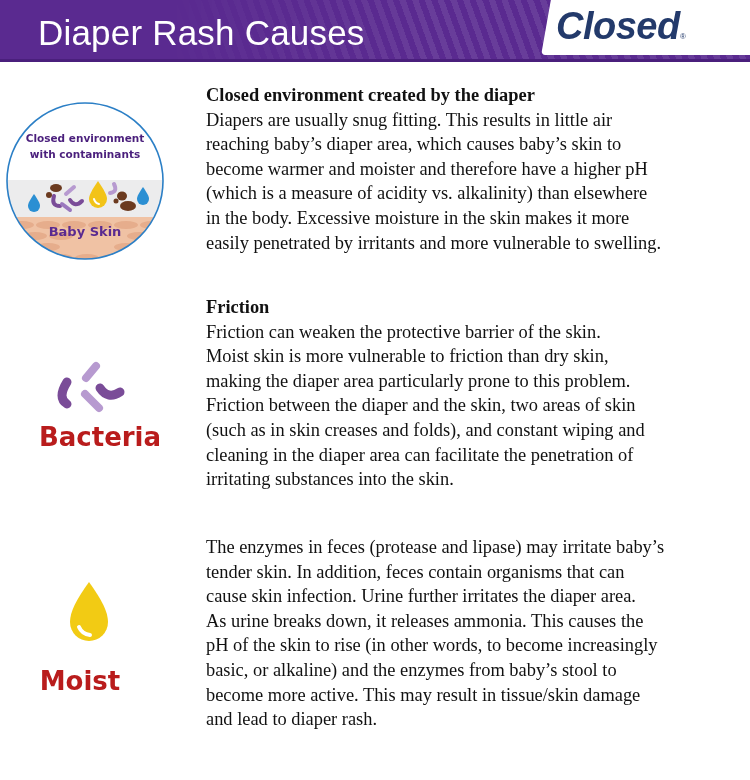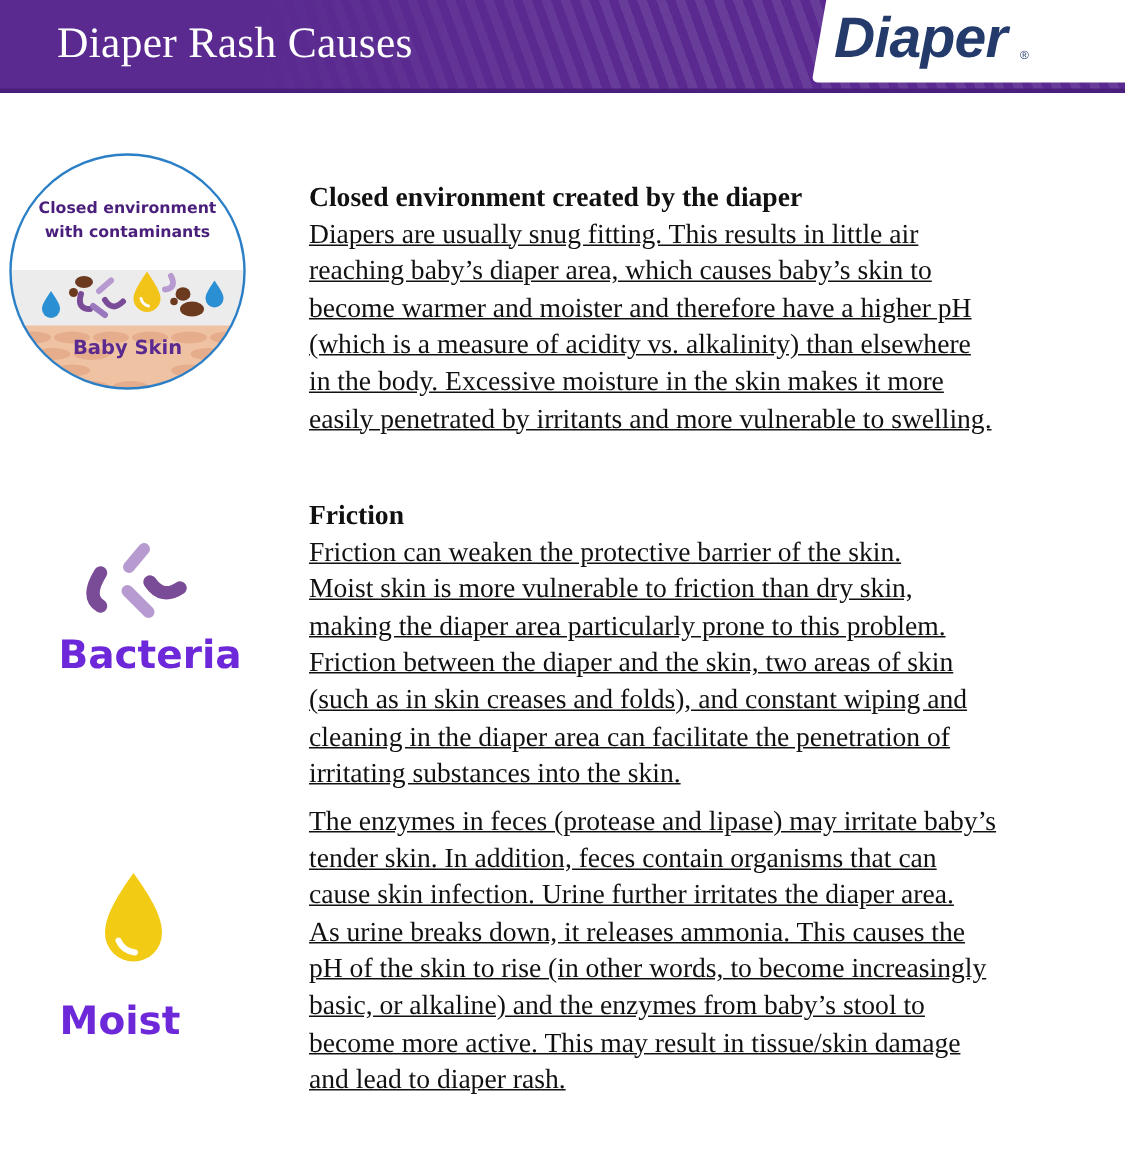--- a/index.html
+++ b/index.html
@@ -17,21 +17,21 @@
         rgba(255,255,255,0) 0px, rgba(255,255,255,0) 6px,
         rgba(255,255,255,0.09) 6px, rgba(255,255,255,0.09) 12px);
       -webkit-mask-image: linear-gradient(90deg, transparent 0%, #000 45%);
       mask-image: linear-gradient(90deg, transparent 0%, #000 45%);
     }
     .header-bottom {
       position: absolute; left: 0; top: 59px; width: 750px; height: 3px; background: #4a1f7c;
     }
     .header-title {
       position: absolute; left: 38px; top: 13px;
-      font-family: Liberation Serif, serif; font-size: 29px; color: #ffffff;
+      font-family: Liberation Sans, sans-serif; font-size: 35px; color: #ffffff;
       letter-spacing: 0.2px;
     }
     .logo-box {
       position: absolute; left: 546px; top: 0; width: 220px; height: 55px;
       background: #ffffff;
       transform: skewX(-10deg);
       border-bottom-left-radius: 4px;
     }
     .logo-text {
       position: absolute; left: 556px; top: 5px;
@@ -41,39 +41,39 @@
     .logo-reg {
       position: absolute; left: 680px; top: 32px;
       font-family: "Liberation Sans", sans-serif; font-size: 8px; color: #233a6b;
     }
 
     .illus-env { position: absolute; left: 4px; top: 100px; width: 162px; height: 162px; }
     .illus-bacteria { position: absolute; left: 30px; top: 360px; width: 140px; height: 100px; }
     .illus-urine { position: absolute; left: 40px; top: 570px; width: 120px; height: 135px; }
     .illus-label {
       position: absolute; font-family: "DejaVu Sans", sans-serif; font-weight: bold;
-      color: #6d28d9; text-align: center; width: 100%; left: 0;
+      color: #b91c1c; text-align: center; width: 100%; left: 0;
     }
 
     .section { position: absolute; left: 206px; width: 540px; font-size: 18.4px; line-height: 24.6px; }
     .section h2 { font-size: 18.4px; font-weight: bold; line-height: 24.6px; }
-    .section p { white-space: pre-line; text-decoration: underline; }
-    .sec-1 { top: 83px; margin-top: 36px; }
-    .sec-2 { top: 295px; margin-top: 36px; }
+    .section p { white-space: pre-line; }
+    .sec-1 { top: 83px; }
+    .sec-2 { top: 295px; }
     .sec-3 { top: 535px; }
   </style>
 </head>
 <body>
 
 <div class="header">
   <div class="header-stripes"></div>
   <div class="header-bottom"></div>
   <div class="header-title">Diaper Rash Causes</div>
   <div class="logo-box"></div>
-  <div class="logo-text">Diaper</div>
+  <div class="logo-text">Closed</div>
   <div class="logo-reg">®</div>
 </div>
 
 <div class="illus-env">
   <svg width="162" height="162" viewBox="0 0 162 162">
     <defs>
       <clipPath id="circ">
           <circle cx="81" cy="81" r="78"></circle>
         </clipPath>
     </defs>

